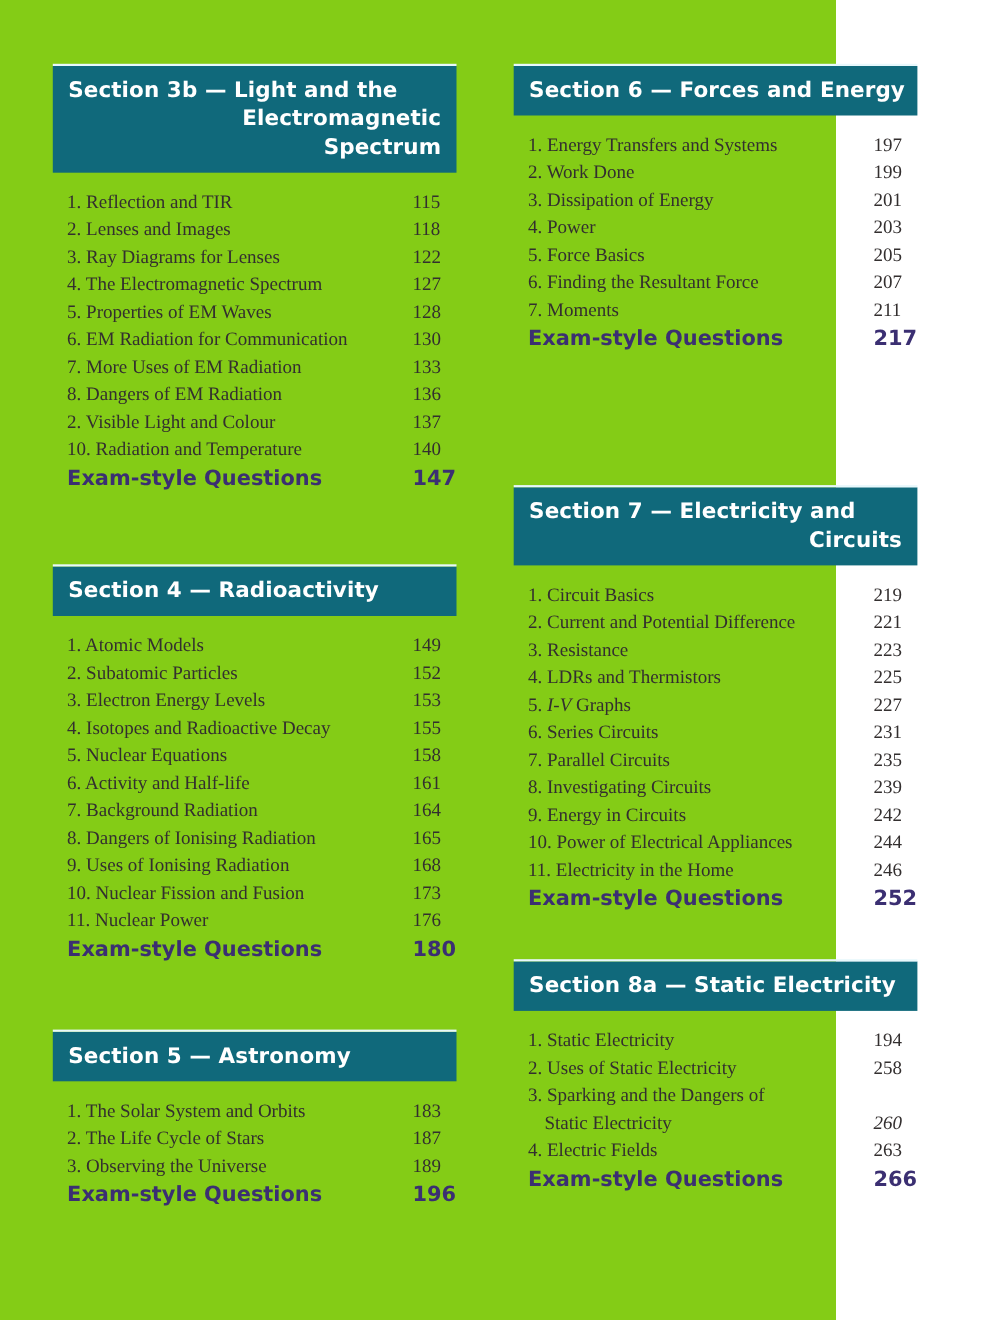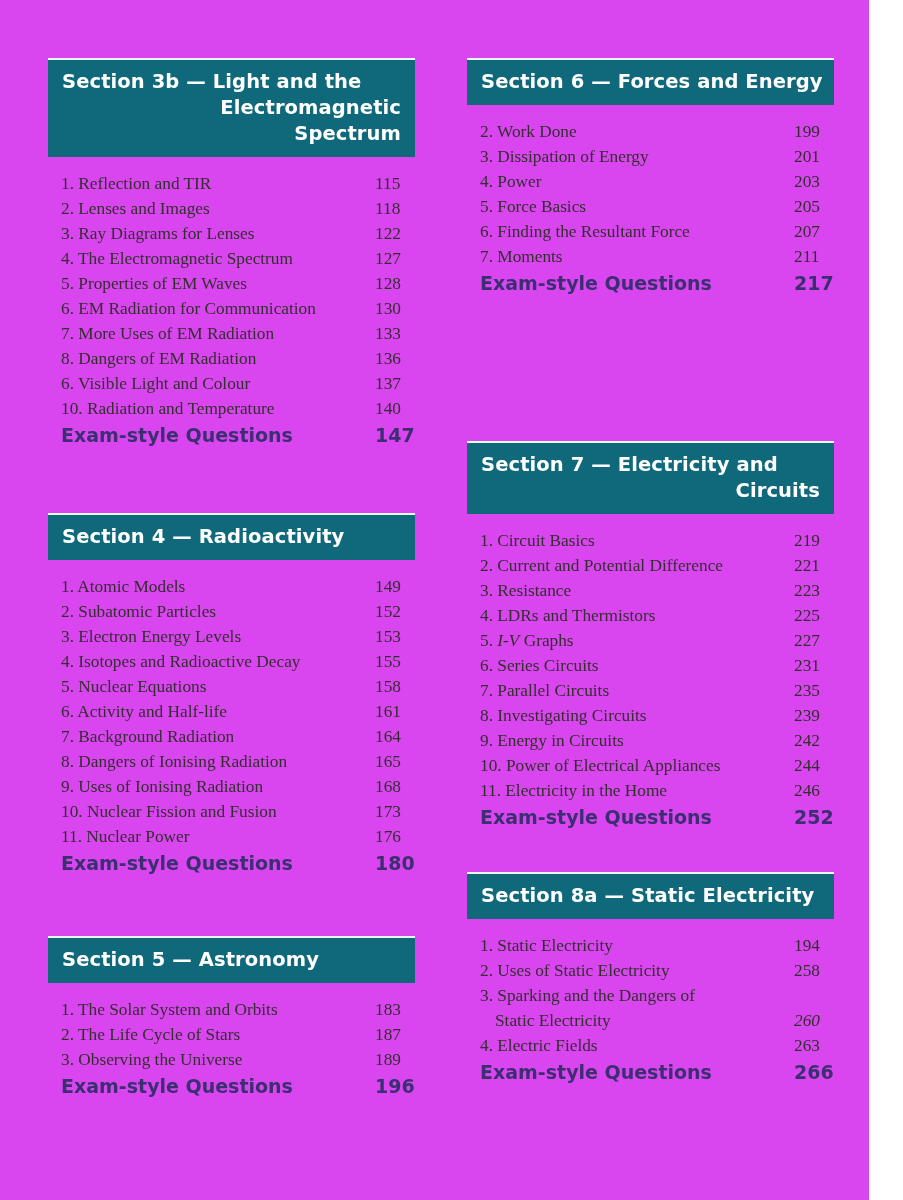--- a/index.html
+++ b/index.html
@@ -12,23 +12,23 @@
     width: 903px;
     height: 1200px;
     font-family: "Liberation Serif", "DejaVu Serif", serif;
     position: relative;
     overflow: hidden;
   }
 
   .page {
     position: absolute;
     top: 0; left: 0;
-    width: 869px;
+    width: 760px;
     height: 1200px;
-    background: #d946ef;
+    background: #84cc16;
   }
 
   .col {
     position: absolute;
     top: 0;
     width: 367px;
   }
   .col-left  { left: 48px; }
   .col-right { left: 467px; }
 
@@ -152,21 +152,21 @@
           </div>
           <div class="entry">
             <span class="ttl">7. More Uses of EM Radiation</span>
             <span class="pg">133</span>
           </div>
           <div class="entry">
             <span class="ttl">8. Dangers of EM Radiation</span>
             <span class="pg">136</span>
           </div>
           <div class="entry">
-            <span class="ttl">6. Visible Light and Colour</span>
+            <span class="ttl">2. Visible Light and Colour</span>
             <span class="pg">137</span>
           </div>
           <div class="entry">
             <span class="ttl">10. Radiation and Temperature</span>
             <span class="pg">140</span>
           </div>
           <div class="entry exam">
             <span class="ttl">Exam-style Questions</span>
             <span class="pg">147</span>
           </div>
@@ -251,20 +251,24 @@
         </div>
       </div>
     </div>
   <div class="col col-right" id="col-right">
       <div class="section" style="top: 60px;">
         <div class="sec-header one-line">
           <span class="hdr-line">Section 6 — Forces and Energy</span>
         </div>
         <div class="entries">
           <div class="entry">
+            <span class="ttl">1. Energy Transfers and Systems</span>
+            <span class="pg">197</span>
+          </div>
+          <div class="entry">
             <span class="ttl">2. Work Done</span>
             <span class="pg">199</span>
           </div>
           <div class="entry">
             <span class="ttl">3. Dissipation of Energy</span>
             <span class="pg">201</span>
           </div>
           <div class="entry">
             <span class="ttl">4. Power</span>
             <span class="pg">203</span>

